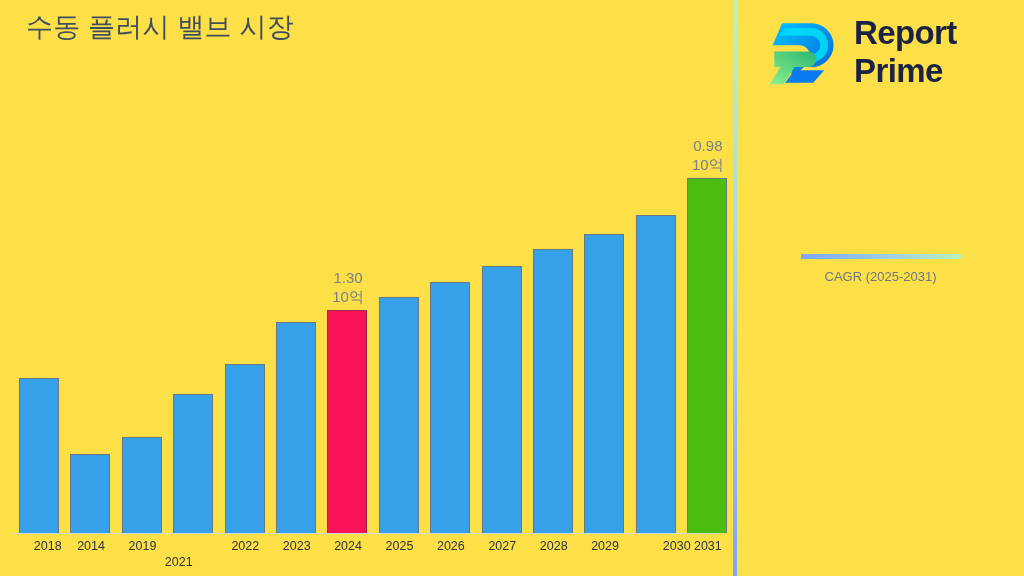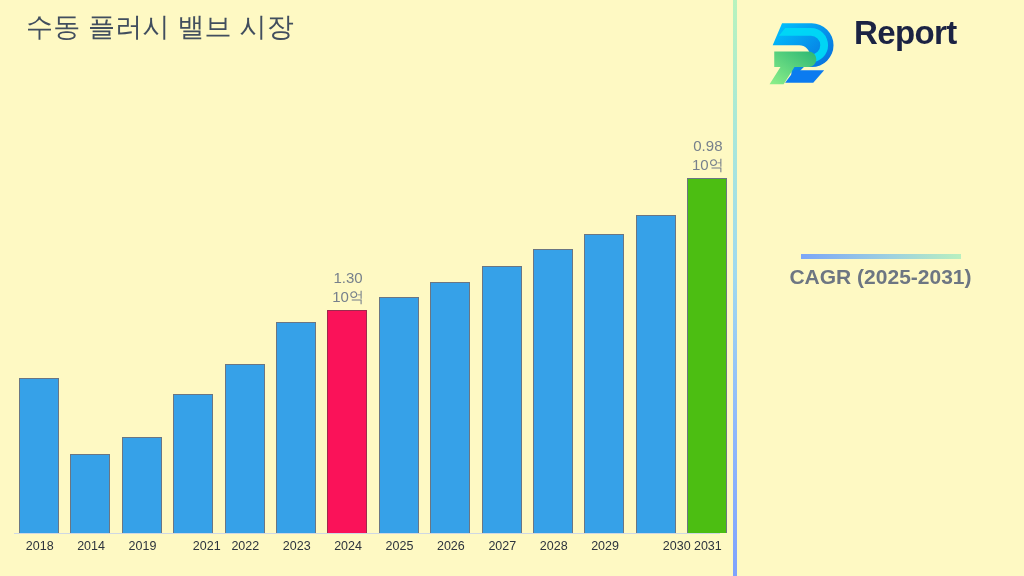--- a/index.html
+++ b/index.html
@@ -10,21 +10,21 @@
     width: 1024px;
     height: 576px;
     background: #ebf2fb;
     font-family: "Liberation Sans", sans-serif;
     overflow: hidden;
   }
   #root {
     position: relative;
     width: 1024px;
     height: 576px;
-    background: #fef9c3;
+    background: #fde047;
   }
 
   
   #chart-panel {
     position: absolute;
     left: 0;
     top: 0;
     width: 734px;
     height: 576px;
   }
@@ -170,25 +170,24 @@
     font-family: "Liberation Sans", sans-serif;
     letter-spacing: 1px;
   }
   #cagr-rule {
     width: 160px;
     height: 5px;
     margin: 4px auto 6px auto;
     background: linear-gradient(to right, #7ba6f7 0%, #9dd0e0 55%, #b8f0bf 100%);
   }
   #cagr-caption {
-    font-size: 21px;
+    font-size: 13px;
     line-height: 24px;
     color: #6d7682;
     font-family: "Liberation Sans", sans-serif;
-    font-weight: bold;
   }
 </style>
 </head>
 <body>
 
 <div id="root">
 
   <div id="chart-panel">
 
     <div id="page-title">수동 플러시 밸브 시장</div>
@@ -243,24 +242,24 @@
             <div class="bar final" style="height: 355px;"></div>
             <div class="bar-label" style="bottom: 359px;">
               <div>0.98</div>
               <div>10억</div>
             </div>
           </div>
         </div>
     </div>
 
     <div id="x-axis">
-        <div class="tick" style="left: 14px;">2018</div>
+        <div class="tick" style="left: 22px;">2018</div>
         <div class="tick" style="left: 65.4px;">2014</div>
         <div class="tick" style="left: 116.8px;">2019</div>
-        <div class="tick" style="left: 181px;">2021</div>
+        <div class="tick" style="left: 153px; margin-top: 16px;">2021</div>
         <div class="tick" style="left: 219.6px;">2022</div>
         <div class="tick" style="left: 271px;">2023</div>
         <div class="tick" style="left: 322.4px;">2024</div>
         <div class="tick" style="left: 373.8px;">2025</div>
         <div class="tick" style="left: 425.2px;">2026</div>
         <div class="tick" style="left: 476.6px;">2027</div>
         <div class="tick" style="left: 528px;">2028</div>
         <div class="tick" style="left: 579.4px;">2029</div>
         <div class="tick" style="left: 651px;">2030</div>
         <div class="tick" style="left: 682.2px;">2031</div>
@@ -287,20 +286,21 @@
         <path d="M18 12 H56 A28 28 0 0 1 56 68 H46 L30 84 V68 H40 A14 14 0 0 0 40 40 H6 Z" fill="url(#gblue)"></path>
 
         <path d="M22 18 H55 A22 22 0 0 1 55 62 H40 V52 H55 A12 12 0 0 0 55 28 H14 Z" fill="#00d8f5" opacity="0.95"></path>
 
         <path d="M8 48 H52 A10 10 0 0 1 52 68 H34 L20 90 H2 L16 68 H8 Z" fill="url(#ggreen)"></path>
 
         <path d="M34 72 H72 L58 88 H22 Z" fill="#0b7bf0"></path>
       </svg>
       <div id="logo-text">
         <span>Report</span>
+        <span class="line2">Prime</span>
       </div>
     </div>
 
     <div id="cagr-block">
       <div id="cagr-rule"></div>
       <div id="cagr-caption">CAGR (2025-2031)</div>
     </div>
   </div>
 </div>
 

